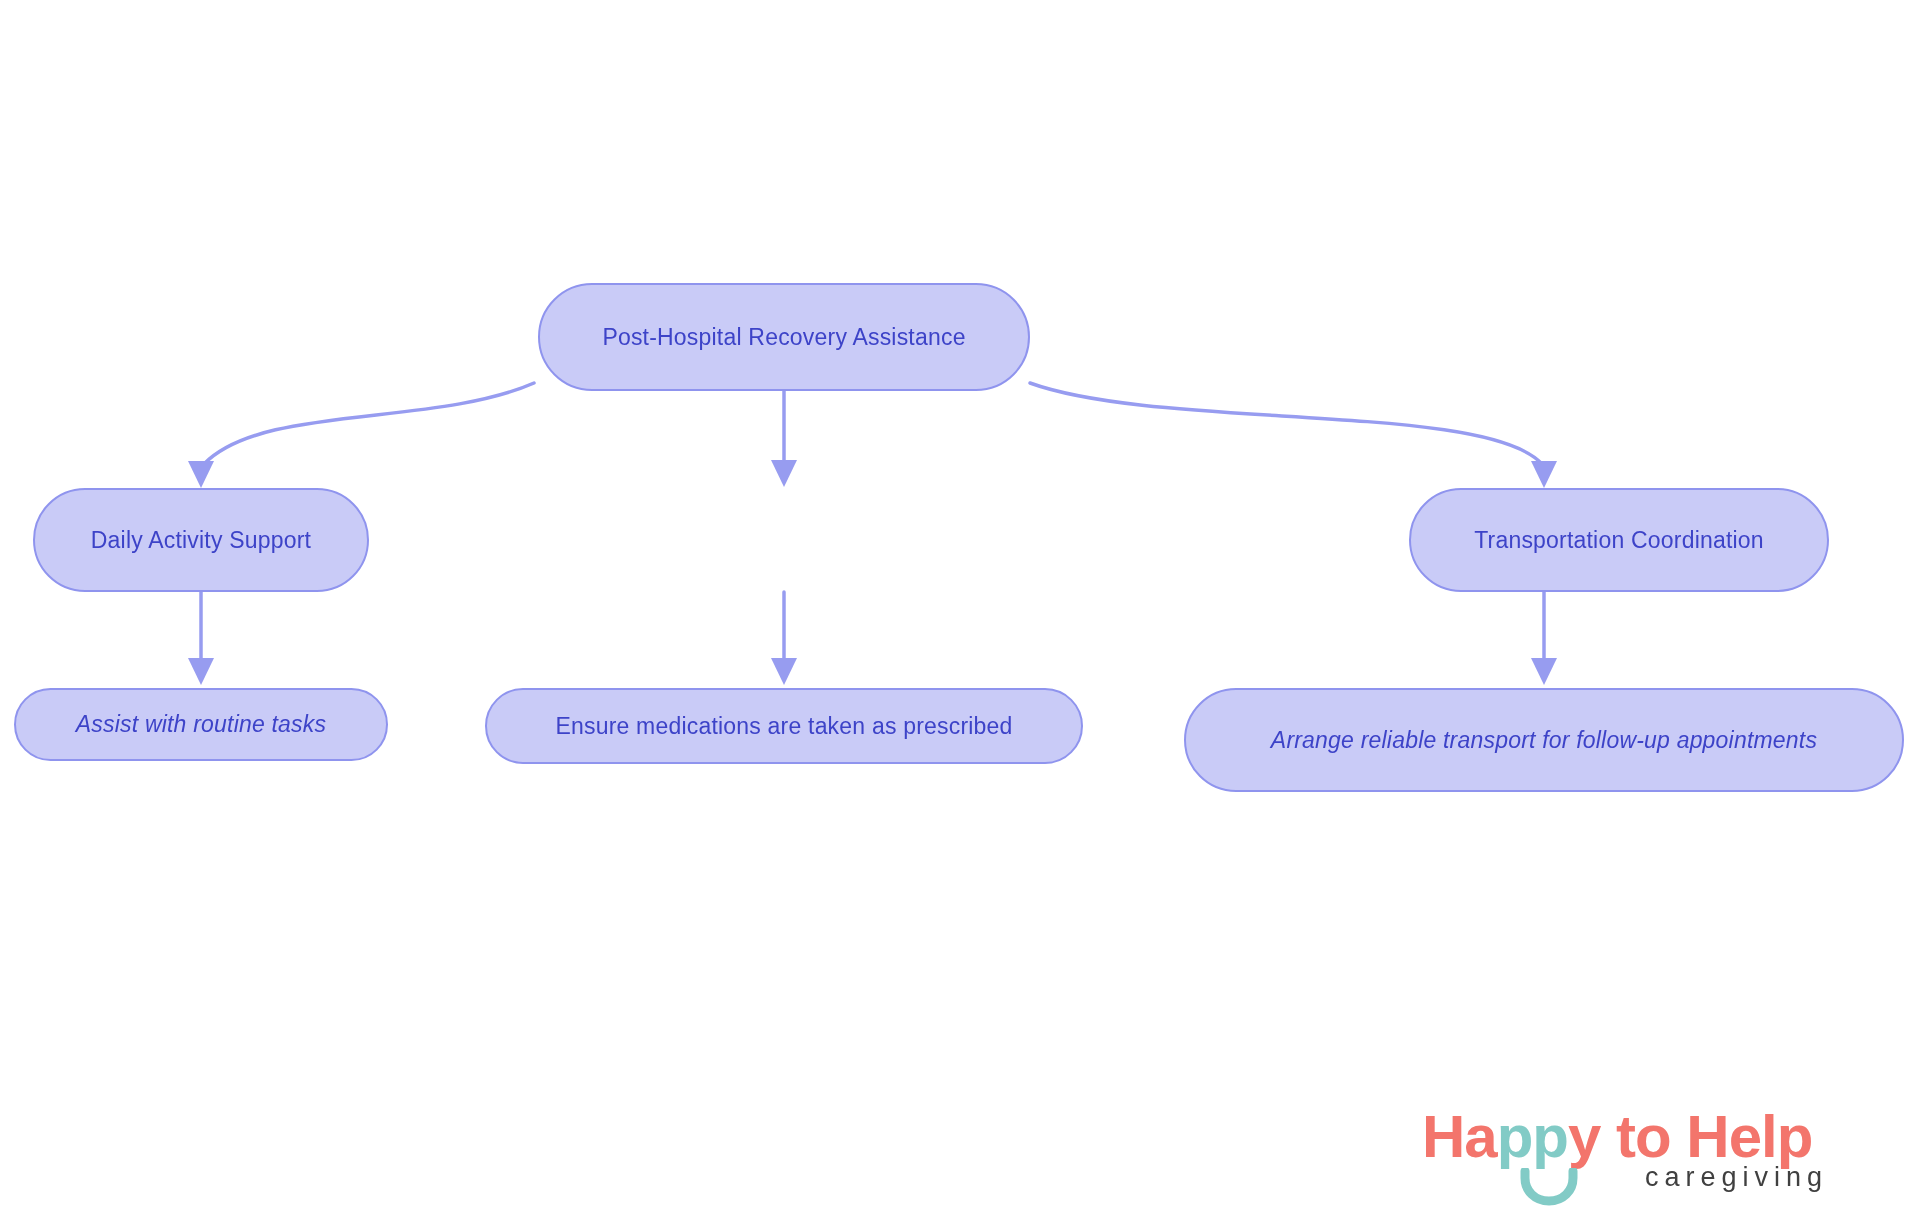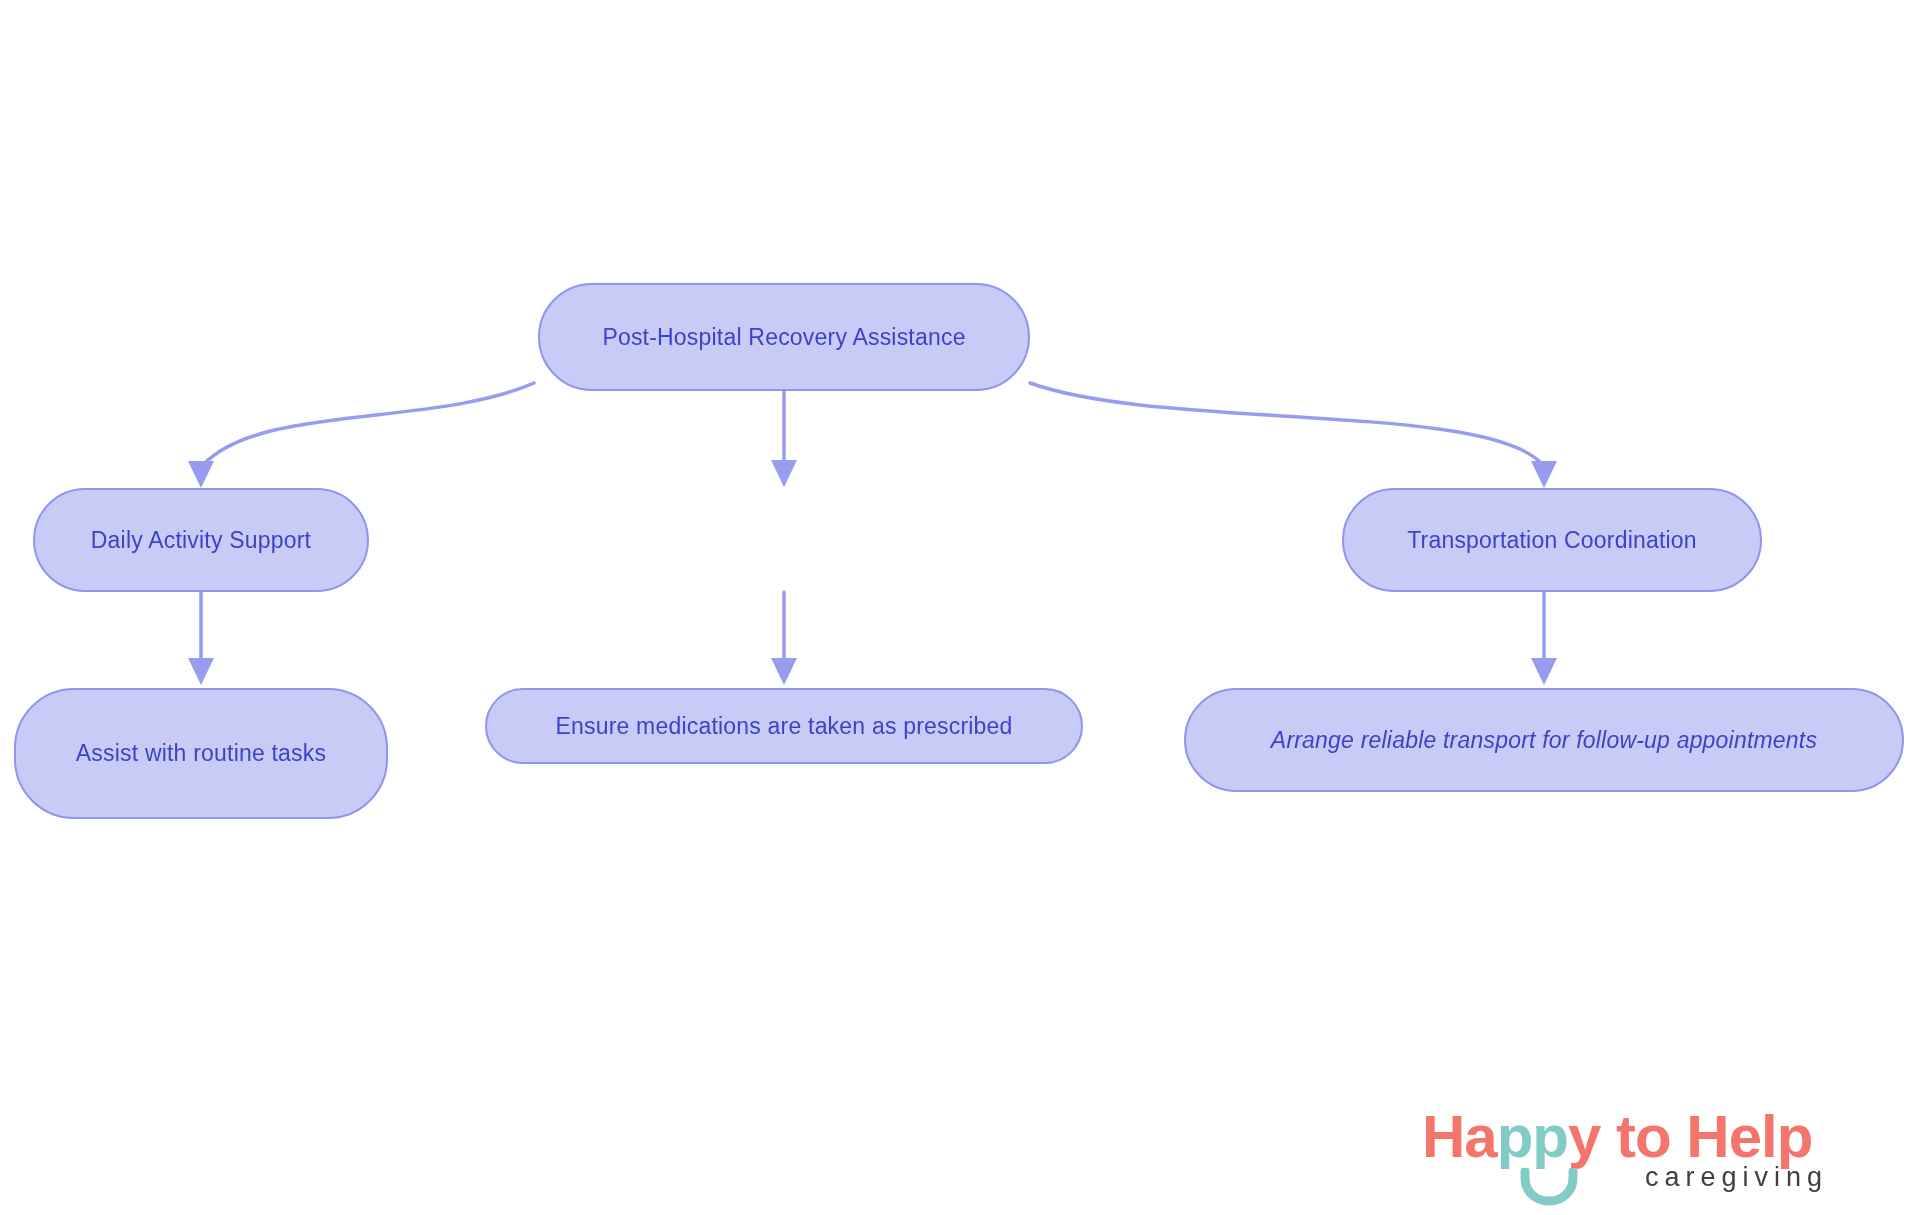--- a/index.html
+++ b/index.html
@@ -24,22 +24,22 @@
     color: #3d43c8;
     font-size: 23px;
     font-weight: 500;
     letter-spacing: 0.2px;
     text-align: center;
     white-space: nowrap;
   }
   #node-root   { left: 538px;  top: 283px; width: 492px; height: 108px; }
   #node-mid-1  { left: 33px;   top: 488px; width: 336px; height: 104px; }
   #node-mid-2  { left: 594px;  top: 488px; width: 380px; height: 104px; }
-  #node-mid-3  { left: 1342px; top: 488px; width: 420px; height: 104px; }
-  #node-bot-1  { left: 14px;   top: 688px; width: 374px; height: 131px; }
+  #node-mid-3  { left: 1409px; top: 488px; width: 420px; height: 104px; }
+  #node-bot-1  { left: 14px;   top: 688px; width: 374px; height: 73px; font-style: italic; }
   #node-bot-2  { left: 485px;  top: 688px; width: 598px; height: 76px; }
   #node-bot-3  { left: 1184px; top: 688px; width: 720px; height: 104px; font-style: italic; }
 
   
   .connectors {
     position: absolute;
     left: 0; top: 0;
     width: 1920px; height: 1215px;
     pointer-events: none;
   }

